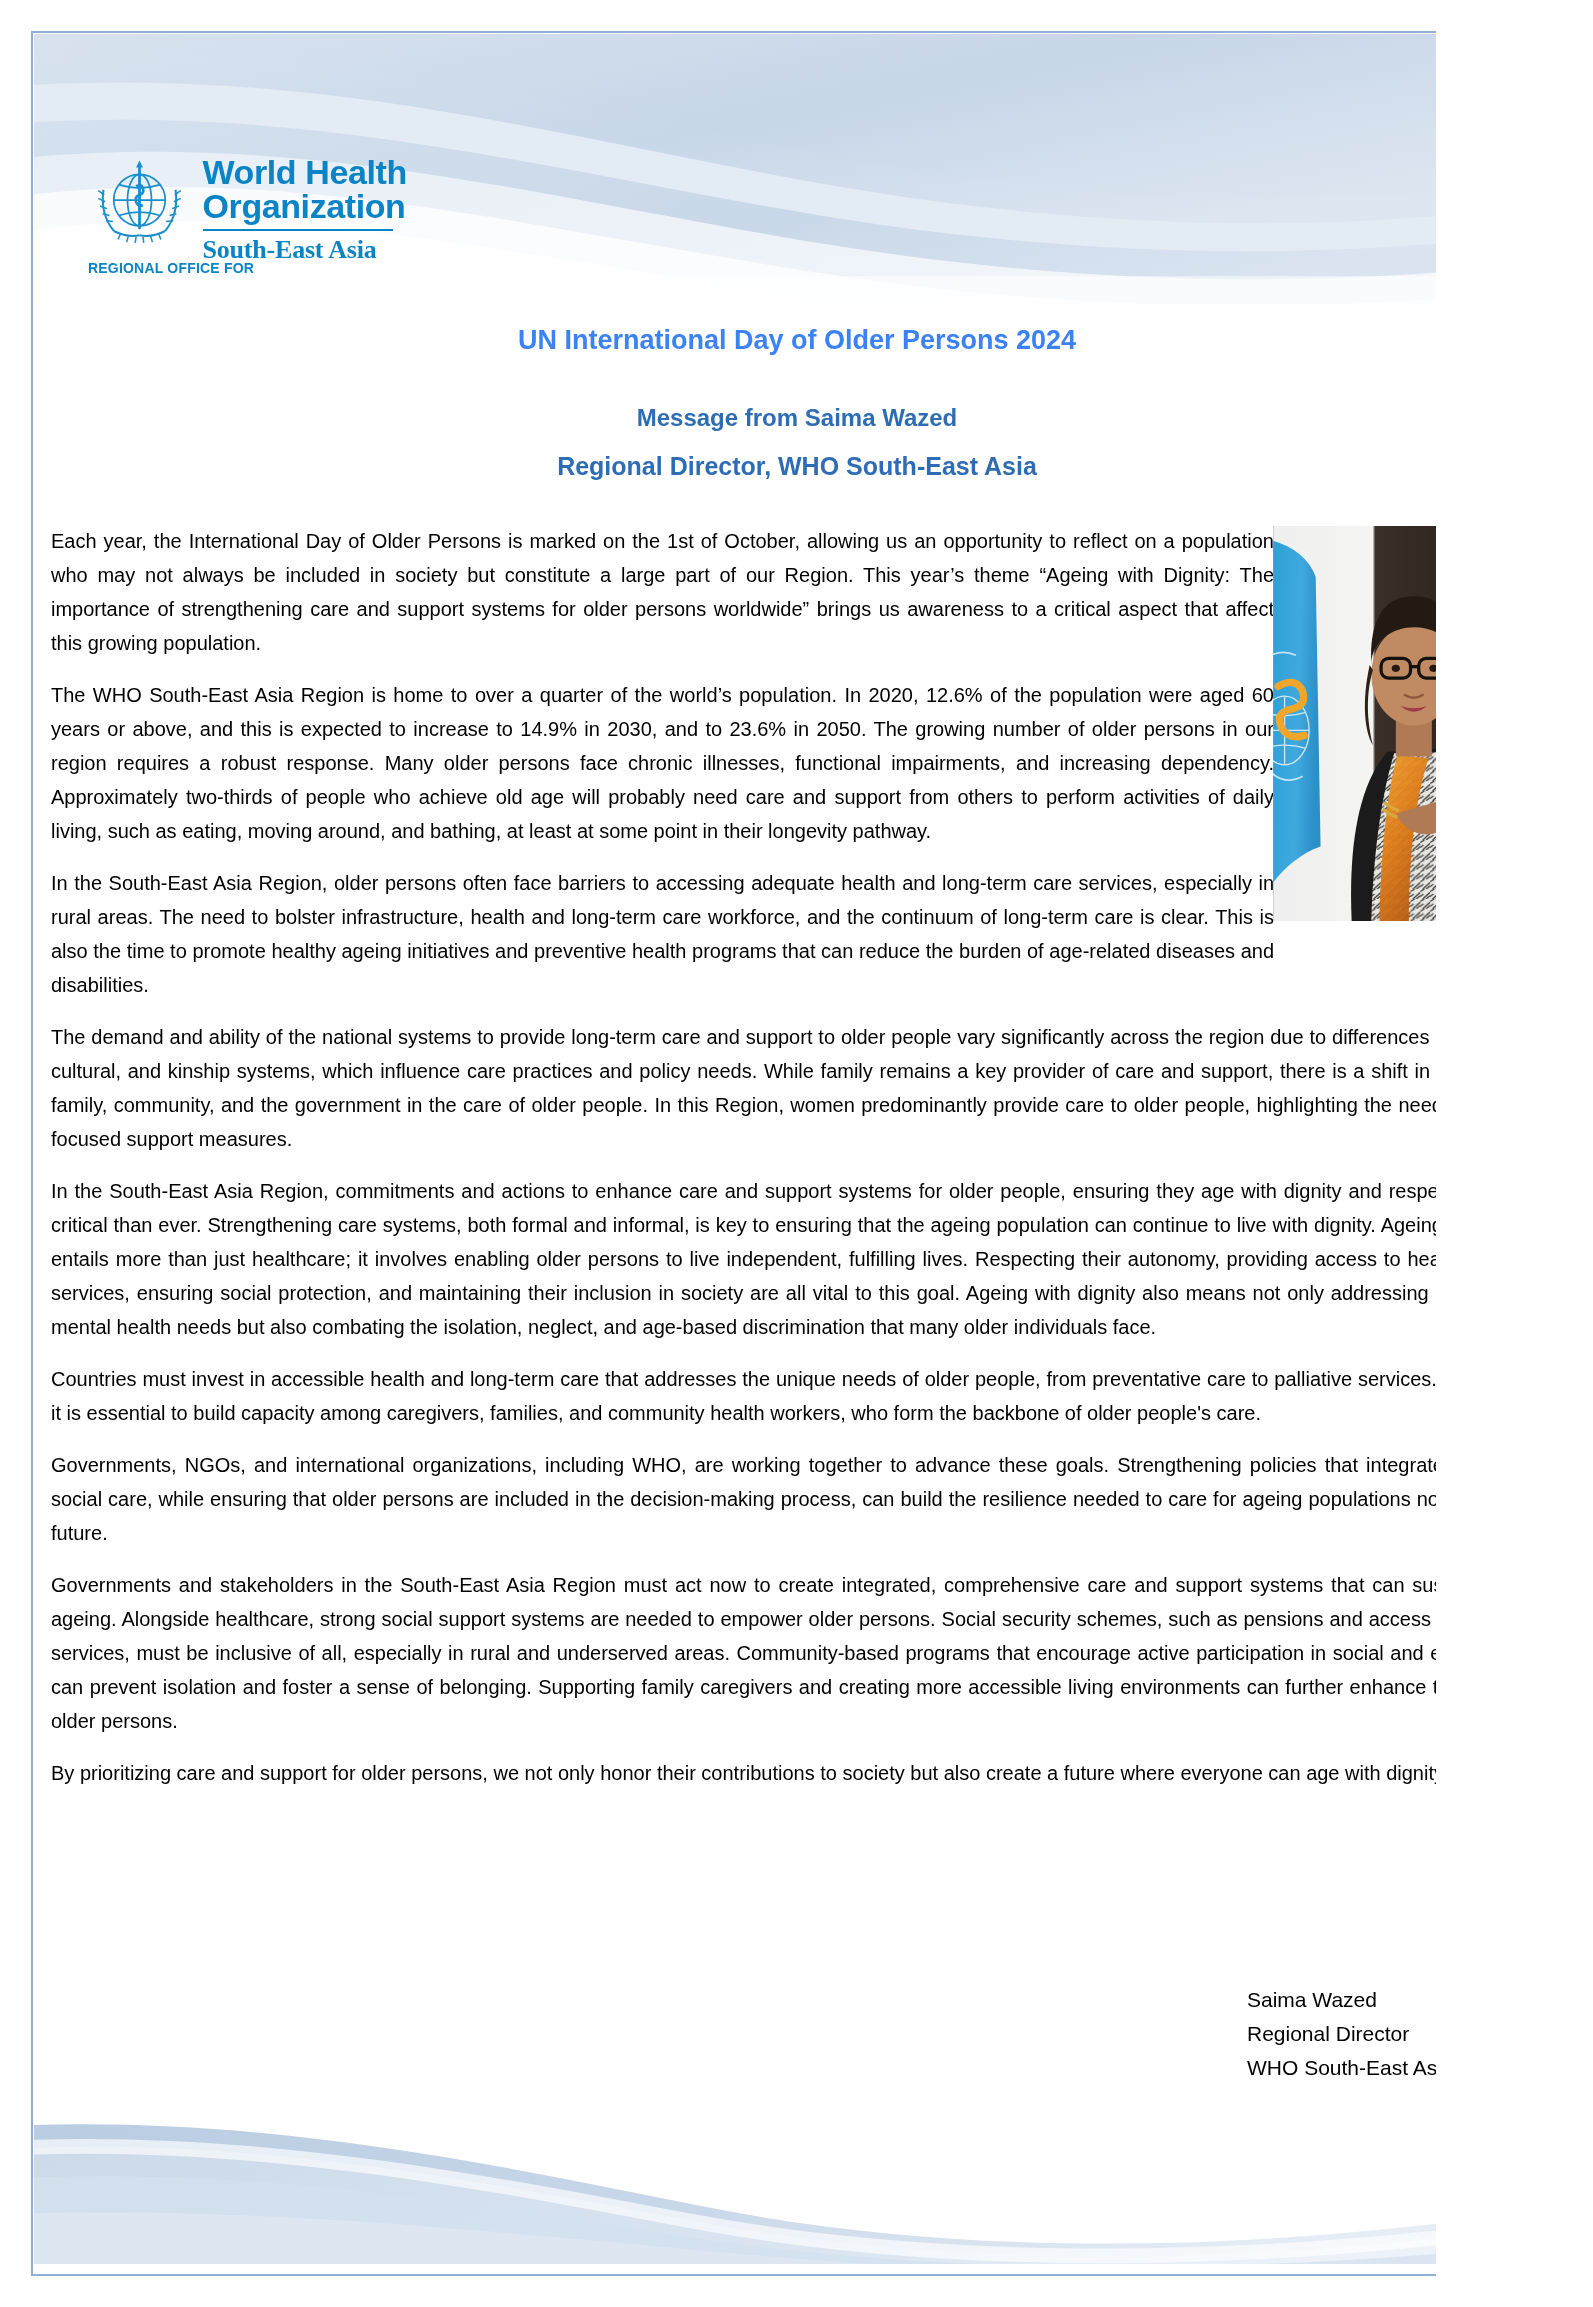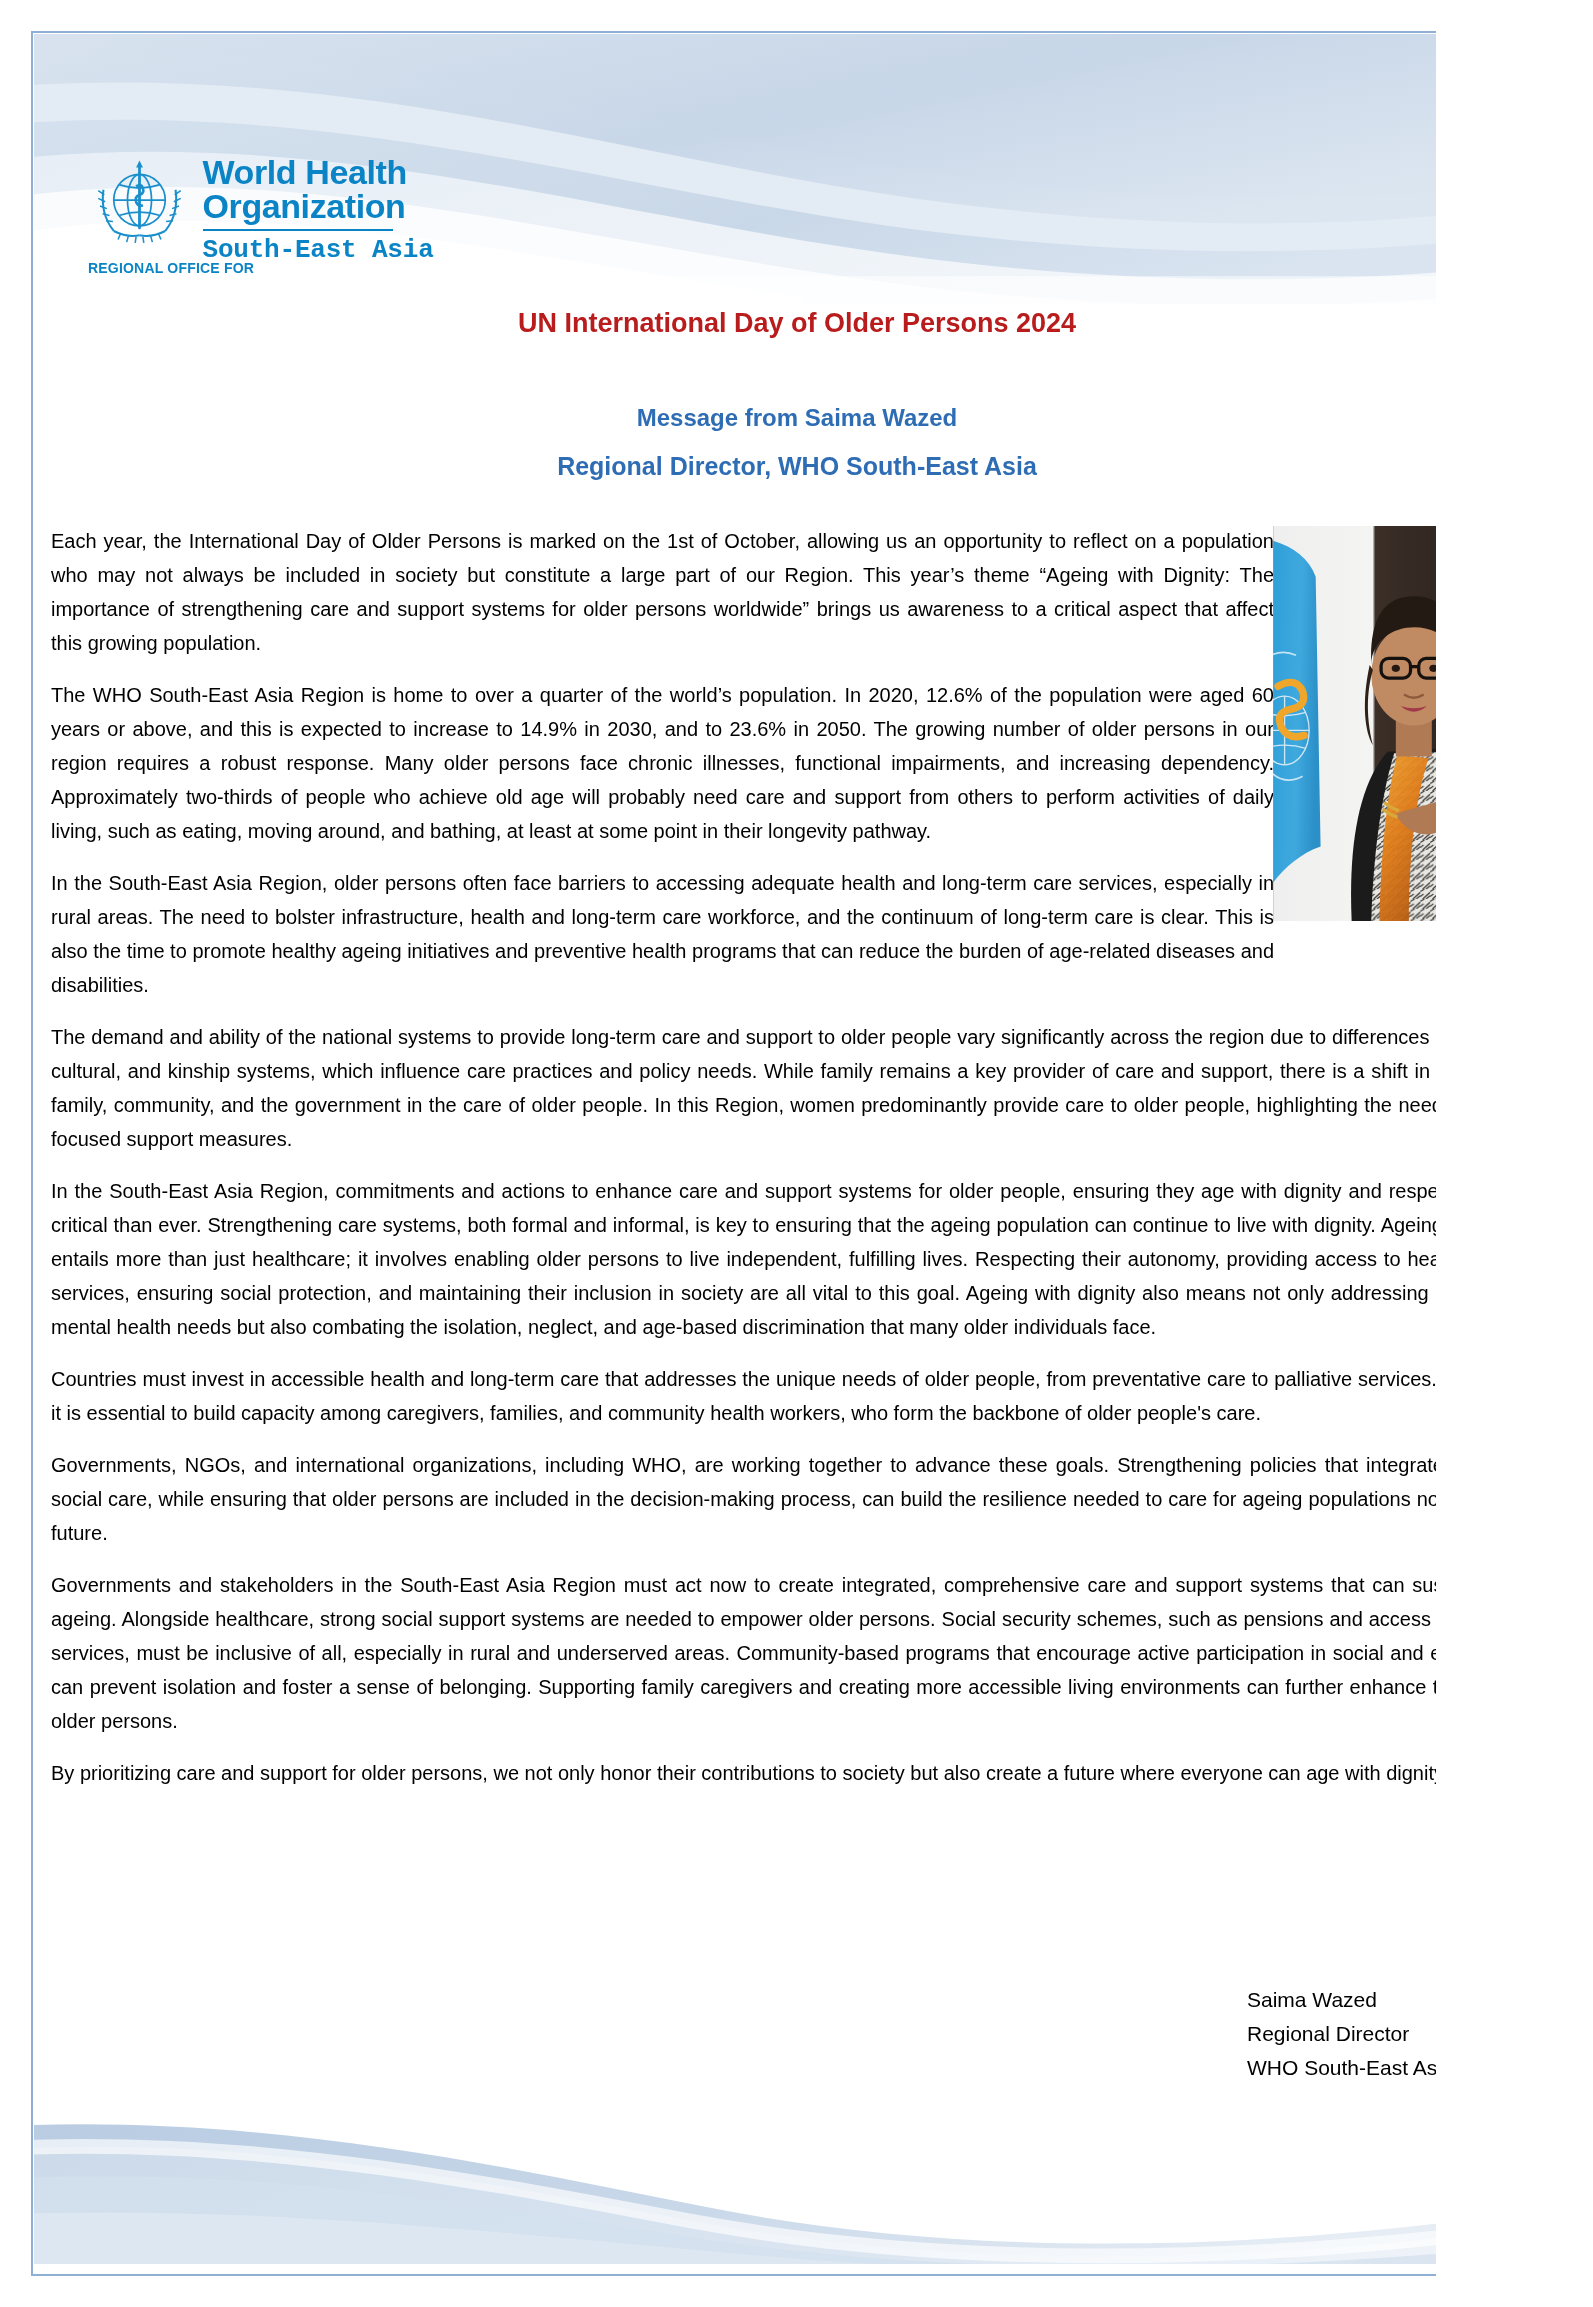--- a/index.html
+++ b/index.html
@@ -72,21 +72,21 @@
     letter-spacing: -0.4px;
     color: #0B84C6;
   }
   .logo-rule {
     width: 190px;
     height: 2.5px;
     background: #0B84C6;
     margin: 5.7px 0 4.1px 0;
   }
   .logo-line3 {
-    font-family: Liberation Mono, monospace;
+    font-family: Liberation Serif, serif;
     font-weight: bold;
     font-size: 26px;
     line-height: 28px;
     color: #0B84C6;
     letter-spacing: -0.2px;
   }
   .logo-regional {
     position: absolute;
     left: 88px;
     top: 260px;
@@ -95,26 +95,26 @@
     font-size: 14px;
     letter-spacing: 0.2px;
     color: #0B84C6;
     z-index: 4;
   }
 
   
   .title-main {
     position: absolute;
     left: 0;
-    top: 308px;
+    top: 325px;
     width: 1594px;
     text-align: center;
     font-size: 27px;
     font-weight: bold;
-    color: #b91c1c;
+    color: #3b82f6;
     z-index: 4;
   }
   .title-sub1 {
     position: absolute;
     left: 0;
     top: 404px;
     width: 1594px;
     text-align: center;
     font-size: 24px;
     font-weight: bold;

